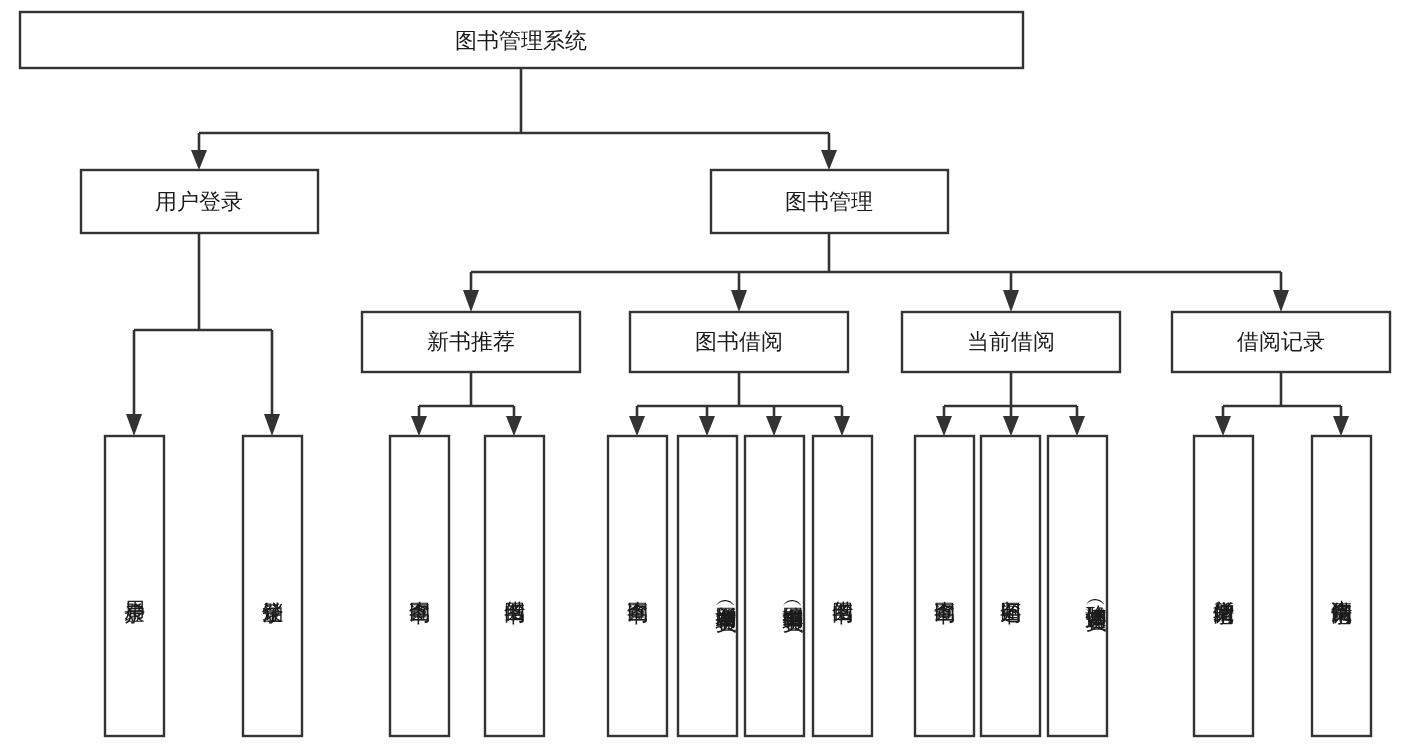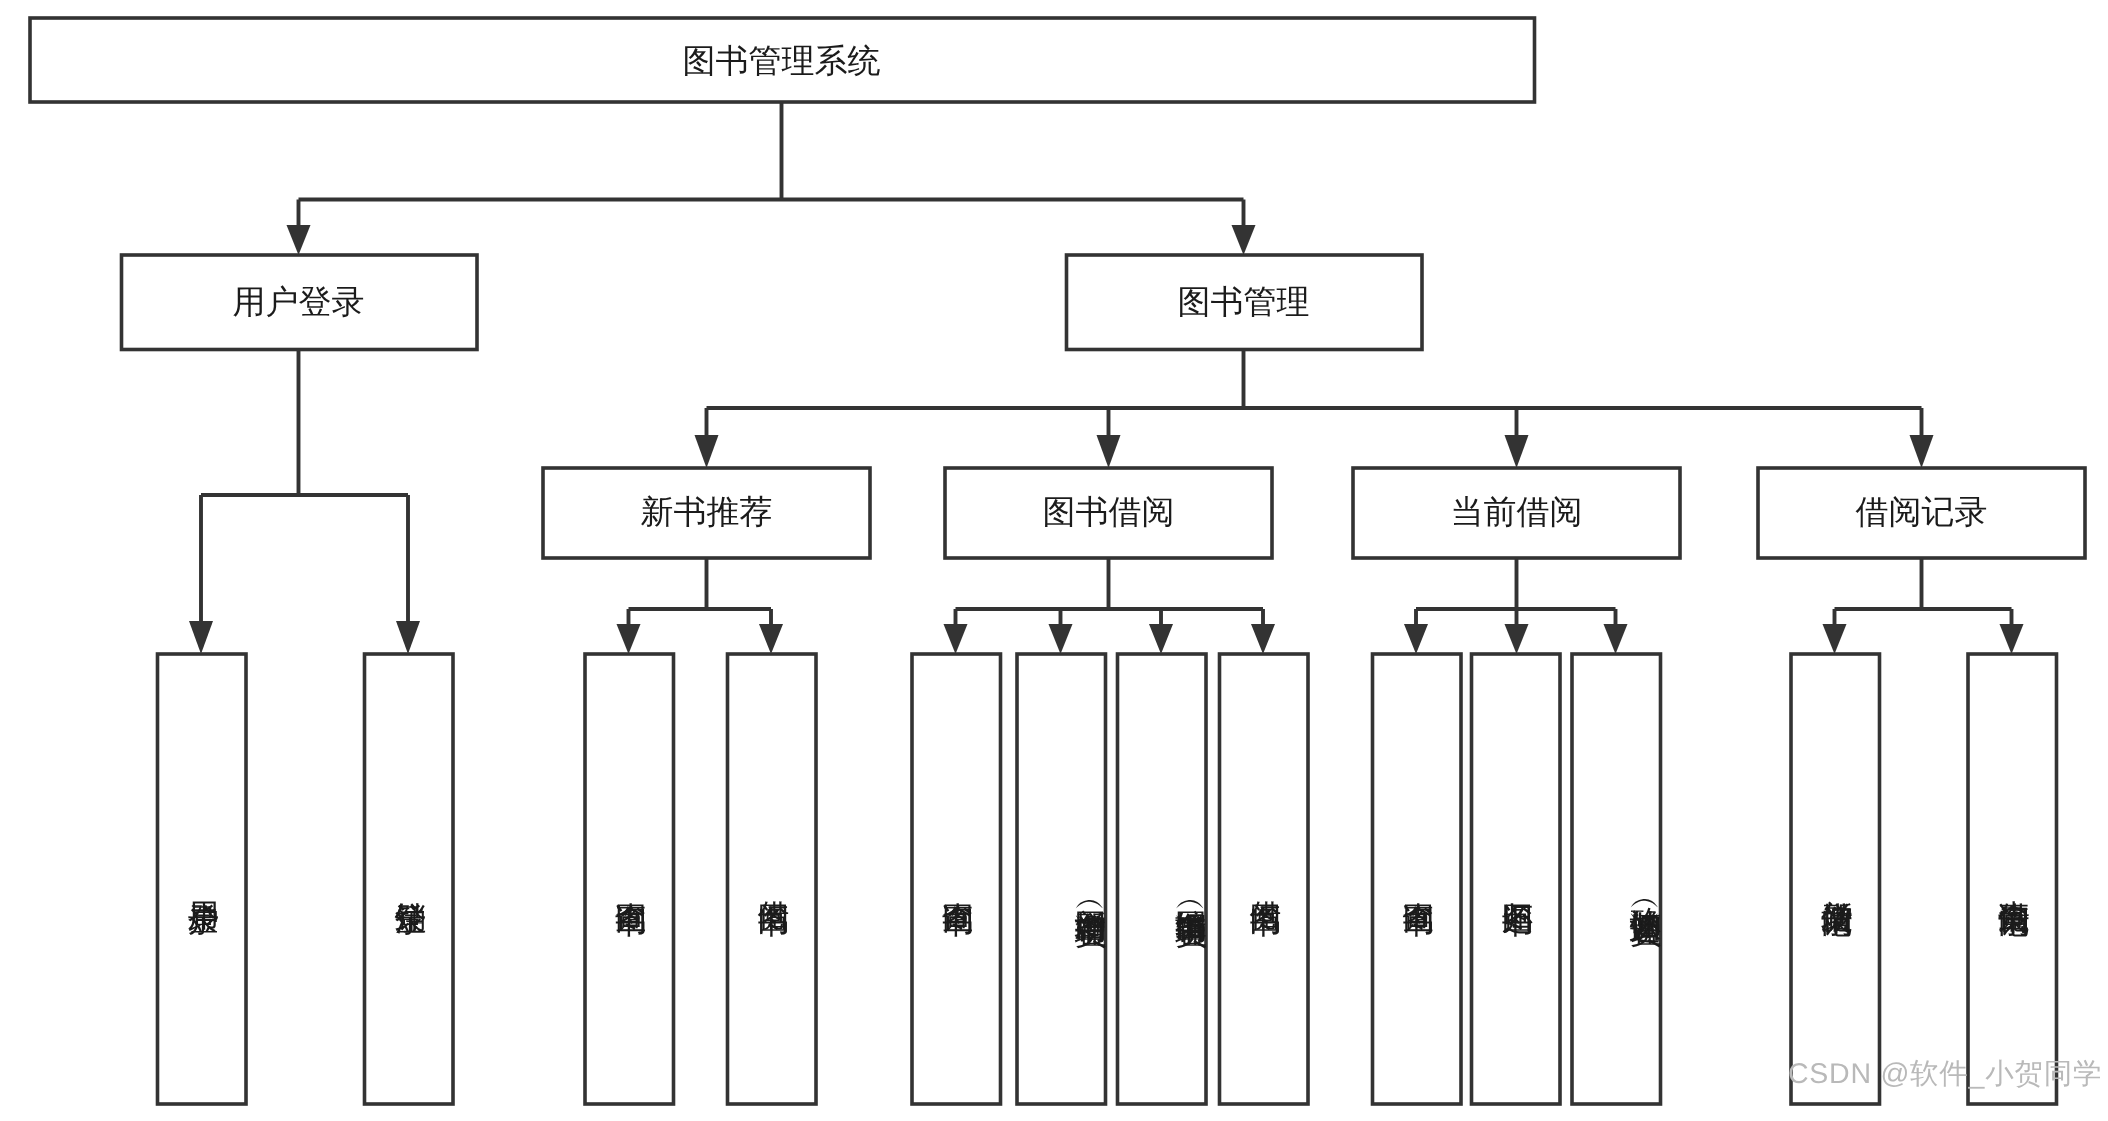--- a/index.html
+++ b/index.html
@@ -204,15 +204,14 @@
   <div class="node-label-v" style="left:608px; top:436px; width:59px; height:300px;">查询图书</div>
   <div class="node-label-v" style="left:678px; top:436px; width:59px; height:300px; align-items:flex-start; padding-top:14px; box-sizing:border-box;">新增图书（管理员）</div>
   <div class="node-label-v" style="left:745px; top:436px; width:59px; height:300px; align-items:flex-start; padding-top:14px; box-sizing:border-box;">编辑图书（管理员）</div>
   <div class="node-label-v" style="left:813px; top:436px; width:59px; height:300px;">借阅图书</div>
   <div class="node-label-v" style="left:915px; top:436px; width:59px; height:300px;">查询图书</div>
   <div class="node-label-v" style="left:981px; top:436px; width:59px; height:300px;">归还图书</div>
   <div class="node-label-v" style="left:1048px; top:436px; width:59px; height:300px; align-items:flex-start; padding-top:12px; box-sizing:border-box;">确认归还（管理员）</div>
   <div class="node-label-v" style="left:1194px; top:436px; width:59px; height:300px;">新增借阅记录</div>
   <div class="node-label-v" style="left:1312px; top:436px; width:59px; height:300px;">查询借阅记录</div>
 
-  <div class="watermark" style="left:1192px; top:703px;">CSDN @软件_小贺同学</div>
 
 </div>
 
 </body></html>

